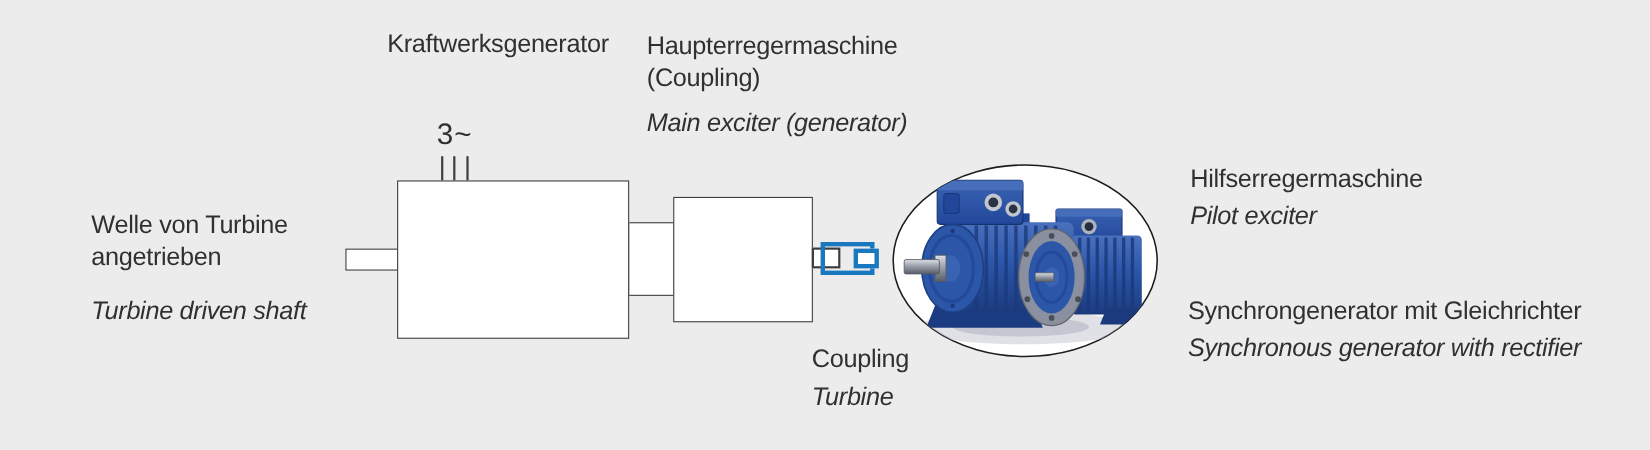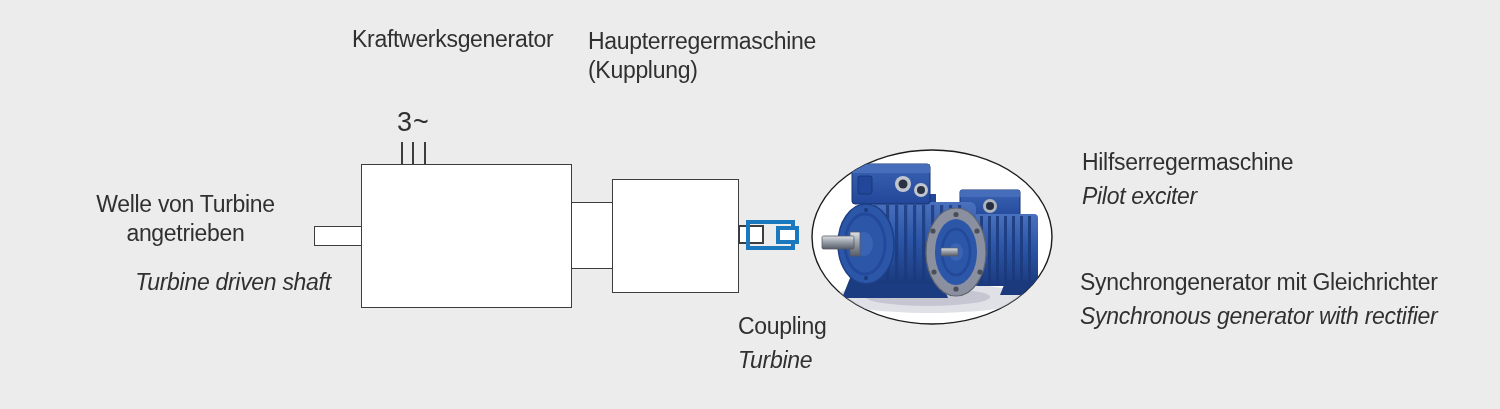--- a/index.html
+++ b/index.html
@@ -14,21 +14,21 @@
   .stage { position:absolute; left:0; top:0; width:1500px; height:409px; }
 
   
   .lbl { position:absolute; font-size:23px; line-height:29px; letter-spacing:-0.3px; }
   .lbl .de { font-style:normal; }
   .lbl .en { font-style:italic; }
   .lbl-main-generator { left:352px; top:25px;  width:240px; }
   .lbl-main-generator .en { margin-top:6px; }
   .lbl-main-exciter   { left:588px; top:27px;  width:255px; }
   .lbl-main-exciter .en { margin-top:12px; }
-  .lbl-turbine-shaft  { left:83px;  top:190px; width:205px;text-align:center; }
+  .lbl-turbine-shaft  { left:83px;  top:190px; width:205px; }
   .lbl-turbine-shaft .en { margin-top:20px; width:300px; }
   .lbl-coupling       { left:738px; top:312px; width:200px; }
   .lbl-coupling .en { margin-top:5px; }
   .lbl-pilot-exciter  { left:1082px; top:148px; width:420px; }
   .lbl-pilot-exciter .en { margin-top:5px; }
   .lbl-sync-generator { left:1080px; top:268px; width:440px; }
   .lbl-sync-generator .en { margin-top:5px; }
 
   
   .box { position:absolute; background:#ffffff; border:1.6px solid #3d3d3d; }
@@ -56,21 +56,22 @@
 </head>
 <body>
 
 <div class="stage">
 
   <div class="lbl lbl-main-generator">
     <div class="de">Kraftwerksgenerator</div>
   </div>
 
   <div class="lbl lbl-main-exciter">
-    <div class="de">Haupterregermaschine (Kupplung)</div>
+    <div class="de">Haupterregermaschine (Coupling)</div>
+    <div class="en">Main exciter (generator)</div>
   </div>
 
   <div class="lbl lbl-turbine-shaft">
     <div class="de">Welle von Turbine angetrieben</div>
     <div class="en">Turbine driven shaft</div>
   </div>
 
   <div class="lbl lbl-coupling">
     <div class="de">Coupling</div>
     <div class="en">Turbine</div>

